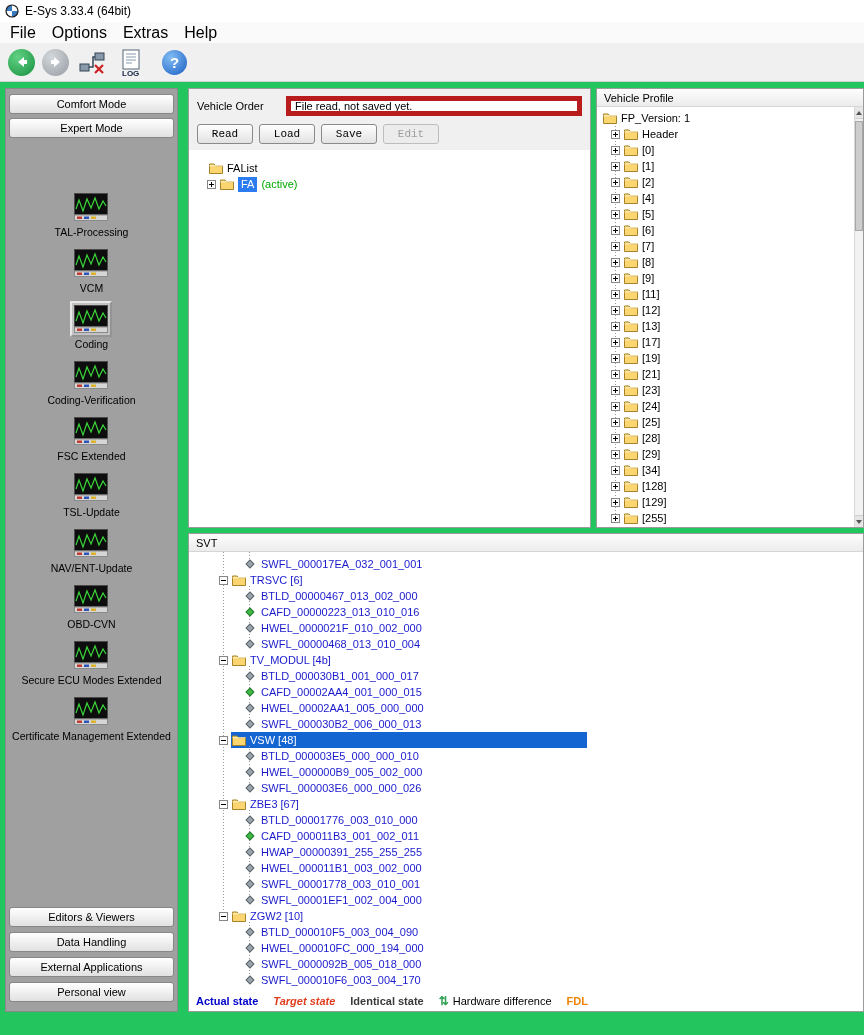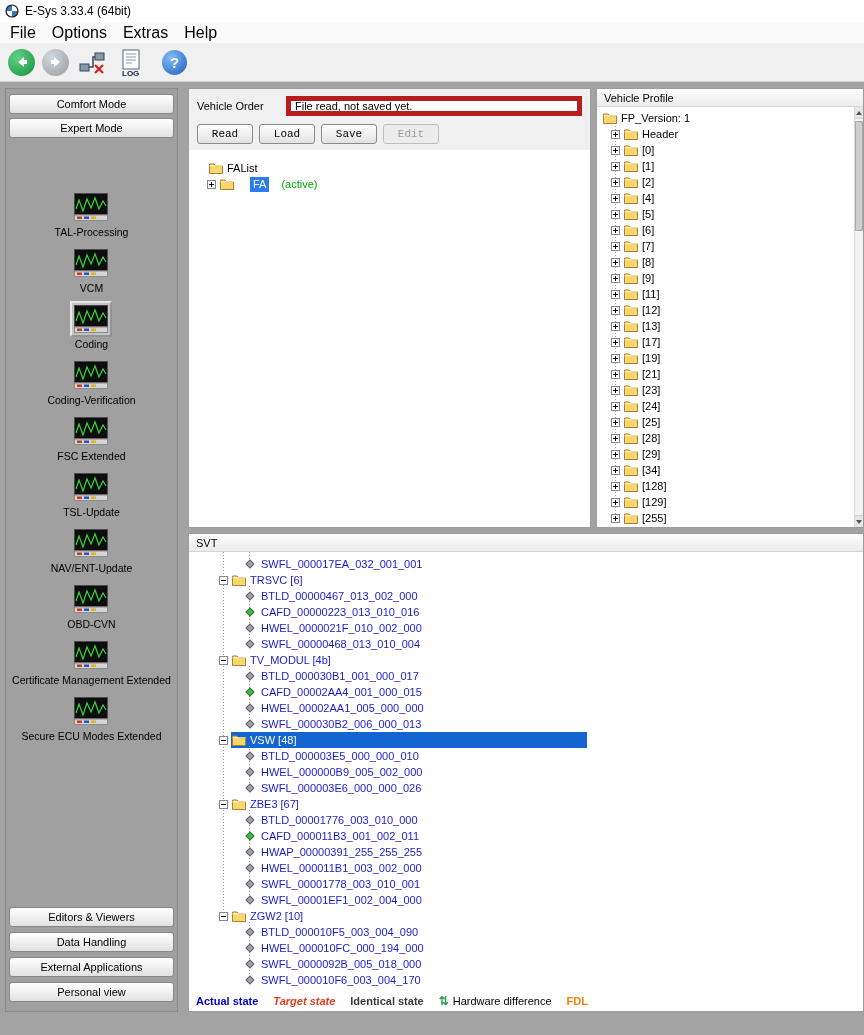--- a/index.html
+++ b/index.html
@@ -1,17 +1,17 @@
 <!DOCTYPE html>
 <html><head>
 <meta charset="utf-8">
 <style>
   * { margin:0; padding:0; box-sizing:border-box; }
   body { font-family:"Liberation Sans", sans-serif; background:#dcdcdc; }
-  .window { position:relative; width:864px; height:1035px; background:#a3a3a3; overflow:hidden; }
+  .window { position:relative; width:864px; height:1035px; background:#22c55e; overflow:hidden; }
 
   
   .titlebar { position:absolute; left:0; top:0; width:100%; height:22px; background:#ffffff; display:flex; align-items:center; gap:6px; padding-left:5px; }
   .title-text { font-size:12px; color:#000; }
   .menubar { position:absolute; left:0; top:22px; width:100%; height:21px; background:#fafafa; display:flex; align-items:center; padding-left:2px; }
   .menu-item { font-size:16px; padding:3px 8px; color:#000; cursor:default; }
   .toolbar { position:absolute; left:0; top:43px; width:100%; height:39px; background:#f0f0f0; border-bottom:1px solid #d2d2d2; display:flex; align-items:center; padding-left:8px; gap:7px; }
   .tb-circle { width:27px; height:27px; border-radius:50%; border:none; padding:0; display:flex; align-items:center; justify-content:center; cursor:pointer; }
   .tb-circle.back { background:radial-gradient(circle at 35% 30%, #62d184, #15913d); }
   .tb-circle.fwd  { background:radial-gradient(circle at 35% 30%, #d3d8dc, #959ba1); }
@@ -40,21 +40,21 @@
   .vo-label { font-size:11px; width:89px; flex:none; color:#000; }
   .vo-input { flex:1; height:20px; border:5px solid #b91c1c; font-size:11px; font-family:inherit; padding:0 4px; background:#fff; color:#000; }
   .vo-row2 { display:flex; gap:6px; margin-top:8px; }
   .btn { width:56px; height:20px; font-size:11px; font-family:Liberation Mono, monospace; color:#000; border:1px solid #8a8a8a; border-radius:3px; background:linear-gradient(#fefefe,#e2e2e2); cursor:pointer; }
   .btn.disabled { color:#9d9d9d; background:#ececec; border-color:#bdbdbd; cursor:default; }
   .vo-tree { padding:10px 6px; }
   .tree-row { display:flex; align-items:center; height:16px; font-size:11px; color:#000; }
   .fal-root { padding-left:14px; gap:4px; }
   .fal-child { padding-left:12px; gap:4px; }
   .fa-sel { color:#fff; padding:0 3px; height:15px; display:flex; align-items:center; }
-  .fa-active { margin-left:8px; }
+  .fa-active { margin-left:0; }
 
   
   #vehicle-profile { left:596px; top:88px; width:268px; height:440px; }
   .vp-body { position:relative; padding:3px 0 0 4px; height:calc(100% - 18px); overflow:hidden; }
   .vp-row { display:flex; align-items:center; height:16px; font-size:11px; color:#000; gap:4px; position:relative; z-index:1; }
   .vp-row.root { padding-left:2px; }
   .vp-row.item { padding-left:10px; }
 
   
   #svt-panel { left:188px; top:533px; width:676px; height:479px; }
@@ -239,32 +239,32 @@
         </div>
         <div class="mode-item">
           <div class="mode-frame"><svg width="34" height="28" viewBox="0 0 34 28">
               <rect x="0.5" y="0.5" width="33" height="21" fill="#0d0d0d" stroke="#4a4a4a"></rect>
               <polyline points="2,16 5,7 9,18 13,6 17,15 21,5 25,16 29,8 32,13" fill="none" stroke="#39d839" stroke-width="1.2"></polyline>
               <rect x="0.5" y="22" width="33" height="5.5" fill="#d6d6d6" stroke="#8a8a8a"></rect>
               <rect x="3" y="23.5" width="5" height="2.5" fill="#c23b2e"></rect>
               <rect x="10" y="23.5" width="5" height="2.5" fill="#3053b8"></rect>
               <rect x="17" y="23.5" width="5" height="2.5" fill="#d8b22a"></rect>
             </svg></div>
-          <div class="mode-label">Certificate Management Extended</div>
+          <div class="mode-label">Secure ECU Modes Extended</div>
         </div>
         <div class="mode-item">
           <div class="mode-frame"><svg width="34" height="28" viewBox="0 0 34 28">
               <rect x="0.5" y="0.5" width="33" height="21" fill="#0d0d0d" stroke="#4a4a4a"></rect>
               <polyline points="2,16 5,7 9,18 13,6 17,15 21,5 25,16 29,8 32,13" fill="none" stroke="#39d839" stroke-width="1.2"></polyline>
               <rect x="0.5" y="22" width="33" height="5.5" fill="#d6d6d6" stroke="#8a8a8a"></rect>
               <rect x="3" y="23.5" width="5" height="2.5" fill="#c23b2e"></rect>
               <rect x="10" y="23.5" width="5" height="2.5" fill="#3053b8"></rect>
               <rect x="17" y="23.5" width="5" height="2.5" fill="#d8b22a"></rect>
             </svg></div>
-          <div class="mode-label">Secure ECU Modes Extended</div>
+          <div class="mode-label">Certificate Management Extended</div>
         </div>
       </div>
     <div class="bottom">
         <button class="side-btn">Editors &amp; Viewers</button>
         <button class="side-btn">Data Handling</button>
         <button class="side-btn">External Applications</button>
         <button class="side-btn">Personal view</button>
       </div>
   </div>
 
@@ -298,21 +298,21 @@
               <line x1="2" y1="4.5" x2="7" y2="4.5" stroke="#000"></line>
               <line x1="4.5" y1="2" x2="4.5" y2="7" stroke="#000"></line>
             </svg>
           </span>
         <span class="ico">
             <svg width="14" height="12" viewBox="0 0 14 12">
               <path d="M0.5 2 h4.6 l1.5 1.8 h6.9 v7.7 h-13 z" fill="#fbd56f" stroke="#a5832a"></path>
               <path d="M0.5 3.8 h13" stroke="#fff3c8" stroke-width="1" fill="none"></path>
             </svg>
           </span>
-        <span class="fa-sel" style="background: rgb(42, 124, 240); margin-left: 12px;">FA</span>
+        <span class="fa-sel" style="background: rgb(42, 124, 240);">FA</span>
         <span class="fa-active" style="color: rgb(0, 168, 0);">(active)</span>
       </div>
     </div>
   </div>
 
   <div class="panel" id="vehicle-profile">
     <div class="panel-header">
       <span>Vehicle Profile</span>
     </div>
     <div class="vp-body">

